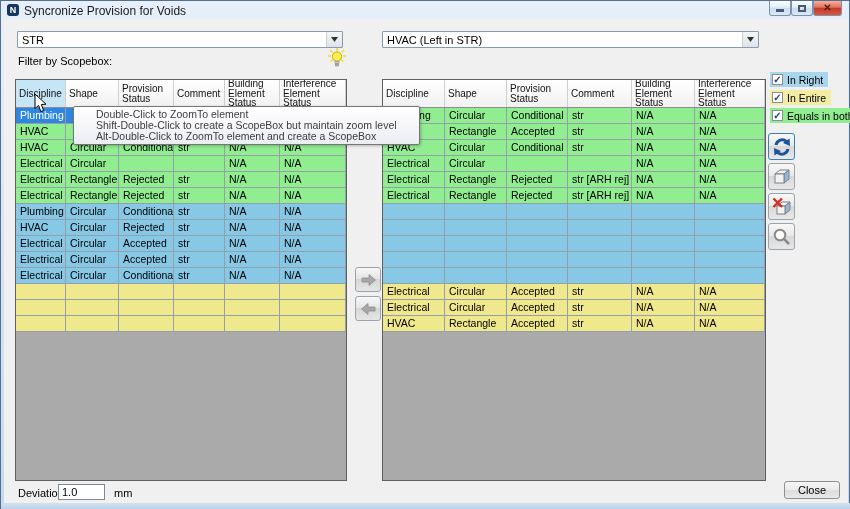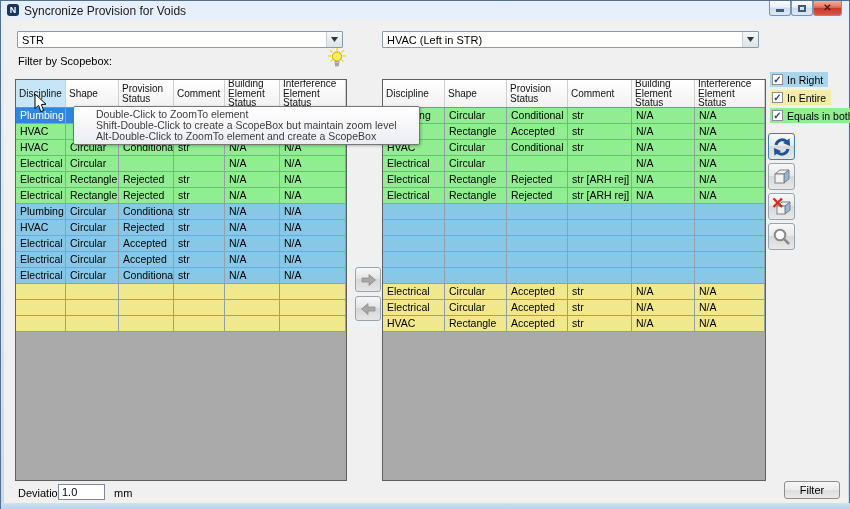--- a/index.html
+++ b/index.html
@@ -446,21 +446,21 @@
     <div class="tool-btn tool-3">
       <svg width="20" height="20" viewBox="0 0 20 20">
         <circle cx="8" cy="8" r="5.3" fill="#FDFDFD" stroke="#8A8A8A" stroke-width="2"></circle>
         <line x1="12.2" y1="12.2" x2="17" y2="17" stroke="#8A8A8A" stroke-width="2.6"></line>
       </svg>
     </div>
 
     <div class="dev-label">Deviation:</div>
     <input class="dev-input" value="1.0" style="">
     <div class="dev-unit">mm</div>
-    <button class="close-btn">Filter</button>
+    <button class="close-btn">Close</button>
 
     <div class="tooltip">
       <div>Double-Click to ZoomTo element</div>
       <div>Shift-Double-Click to create a ScopeBox but maintain zoom level</div>
       <div>Alt-Double-Click to ZoomTo element and create a ScopeBox</div>
     </div>
 
     <div class="cursor">
       <svg width="13" height="19" viewBox="0 0 13 19">
         <polygon points="1,0 1,14.5 4.6,11.4 6.8,17.6 9.6,16.5 7.4,10.5 12,10.2" fill="#fff" stroke="#000" stroke-width="1"></polygon>

